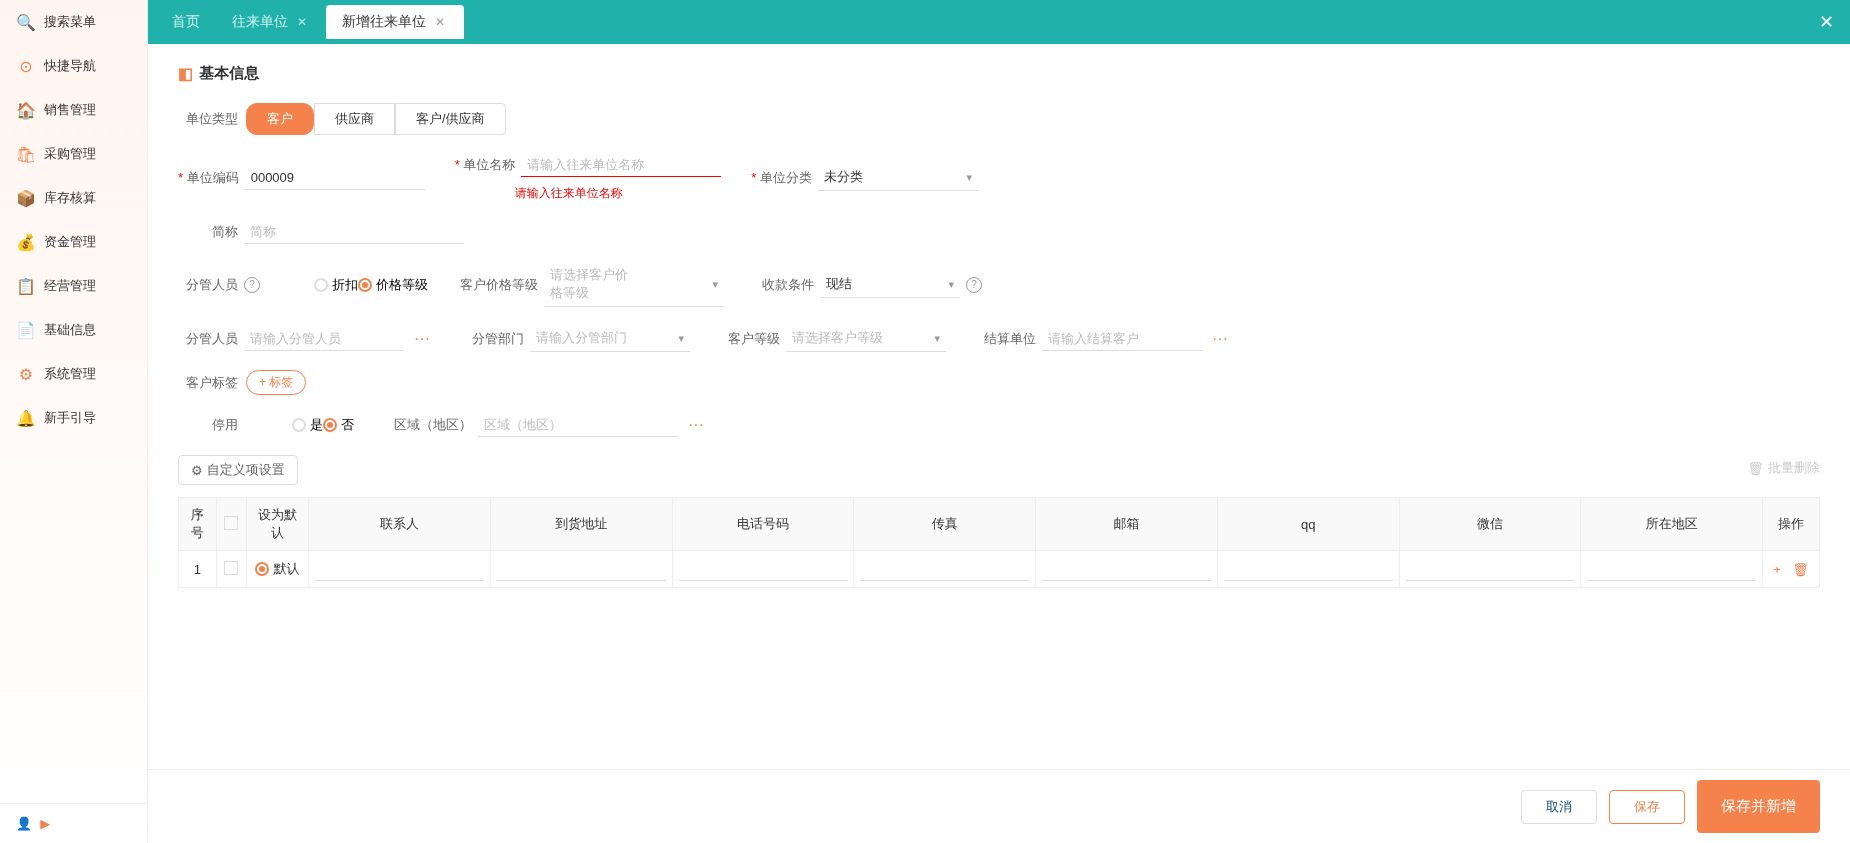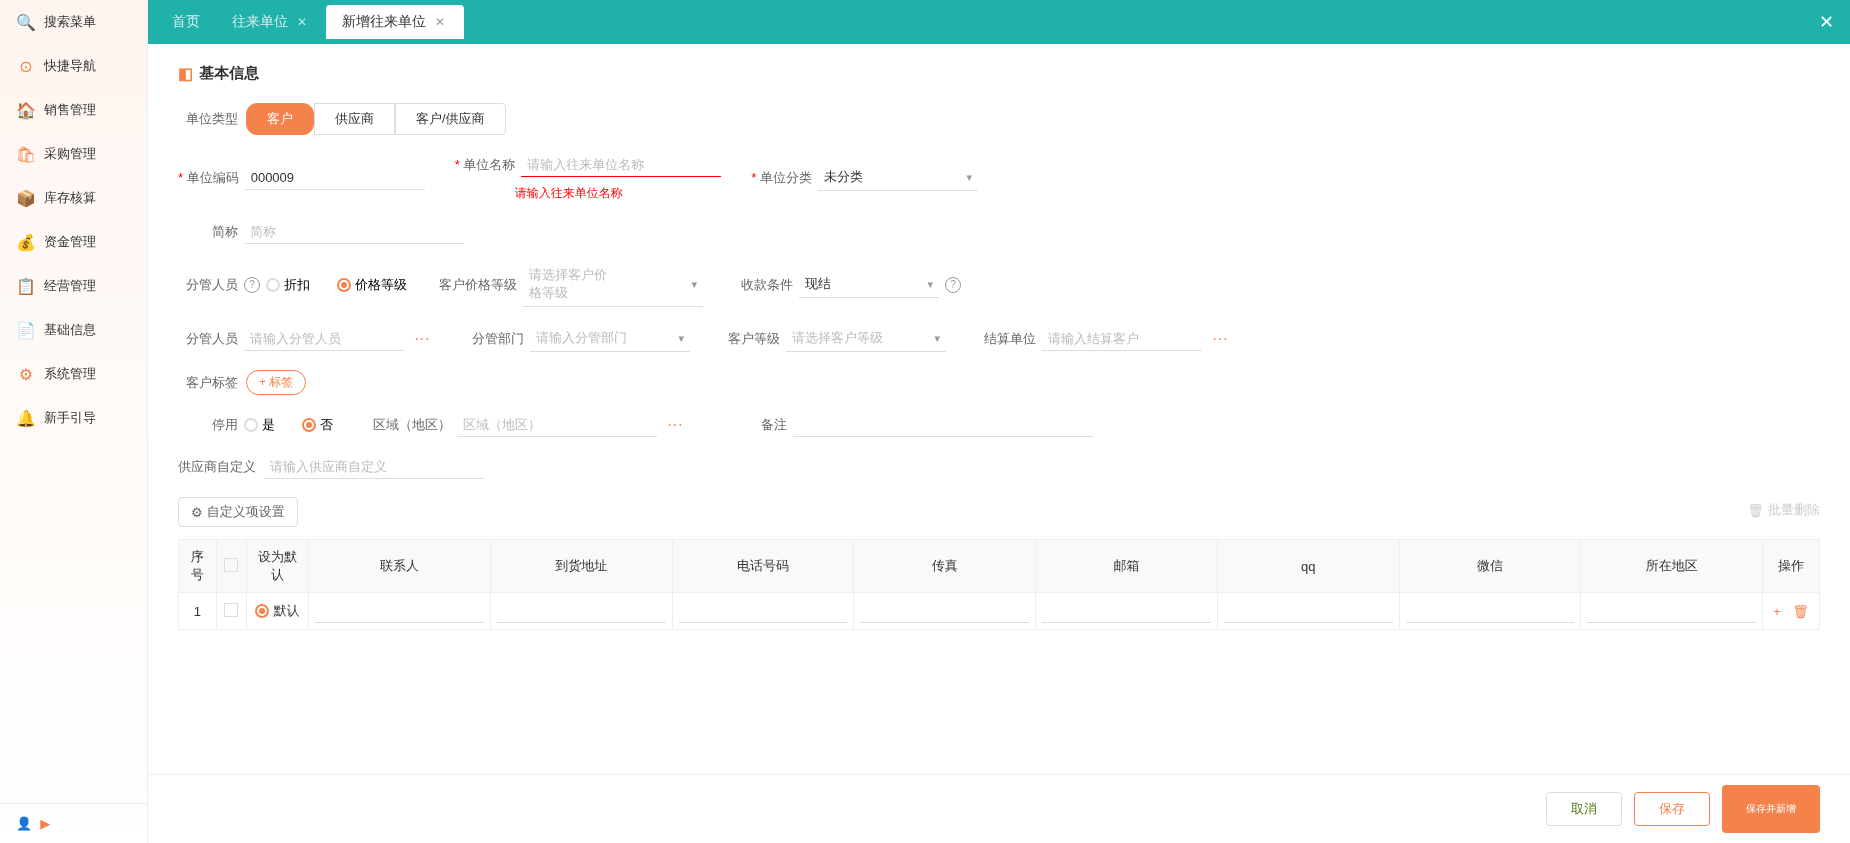--- a/index.html
+++ b/index.html
@@ -163,21 +163,21 @@
       border-bottom: 1px solid #ddd;
       padding: 4px 6px;
       cursor: pointer;
       min-width: 120px;
     }
     .form-select .placeholder { color: #bbb; }
     .form-select .value { color: #333; }
     .chevron { color: #999; font-size: 11px; }
 
     
-    .radio-group { display: flex; gap: 27px; }
+    .radio-group { display: flex; gap: 0; margin-left: 48px; }
     .radio-item { display: flex; align-items: center; gap: 4px; cursor: pointer; }
     .radio-circle {
       width: 14px; height: 14px;
       border-radius: 50%;
       border: 2px solid #ddd;
       display: flex; align-items: center; justify-content: center;
     }
     .radio-circle.active { border-color: #f5824a; }
     .radio-circle.active::after {
       content: "";
@@ -266,42 +266,42 @@
       display: flex;
       justify-content: flex-end;
       align-items: center;
       gap: 12px;
       flex-shrink: 0;
     }
     .btn-cancel {
       padding: 7px 24px;
       border: 1px solid #ddd;
       background: white;
-      color: #4d7c0f;
+      color: #0c4a6e;
       border-radius: 4px;
       cursor: pointer;
       font-size: 13px;
     }
     .btn-save {
       padding: 7px 24px;
       border: 1px solid #f5824a;
       background: white;
       color: #f5824a;
       border-radius: 4px;
       cursor: pointer;
       font-size: 13px;
     }
     .btn-save-new {
       padding: 17px 24px;
       background: #f5824a;
       color: white;
       border: none;
       border-radius: 4px;
       cursor: pointer;
-      font-size: 10px;
+      font-size: 15px;
     }
 
     .batch-delete {
       position: absolute;
       right: 30px;
       color: #ccc;
       font-size: 13px;
       cursor: pointer;
       display: flex;
       align-items: center;
@@ -502,30 +502,22 @@
             <div class="radio-circle active"></div>
             <span>否</span>
           </div>
         </div>
       </div>
       <div class="form-group">
         <span class="form-label">区域（地区）</span>
         <input class="form-input" type="text" style="width: 200px;" placeholder="区域（地区）">
         <span class="dots-btn">···</span>
       </div>
-      <div class="form-group">
-        <span class="form-label">备注</span>
-        <input class="form-input" type="text" style="width: 300px;">
-      </div>
-    </div>
-
-    <div class="form-row">
-      <span class="form-label">供应商自定义</span>
-      <input class="form-input" type="text" style="width: 220px;" placeholder="请输入供应商自定义">
-    </div>
+    </div>
+
 
     <div style="margin: 12px 0; position: relative;">
       <button class="custom-settings-btn">
         <span>⚙</span>
         <span>自定义项设置</span>
       </button>
       <span class="batch-delete" style="position:absolute; right:0; top:4px;">
         <span>🗑</span>
         <span>批量删除</span>
       </span>

